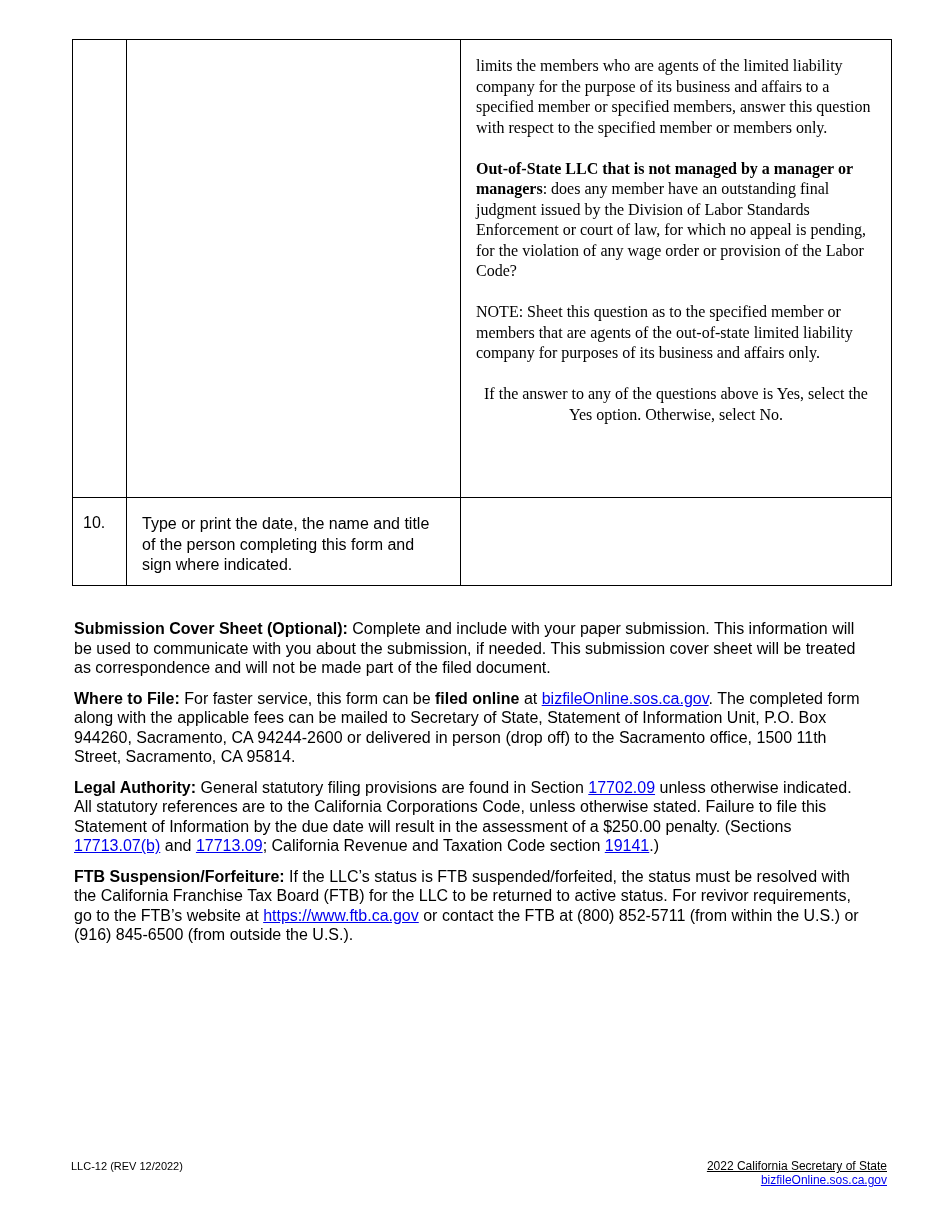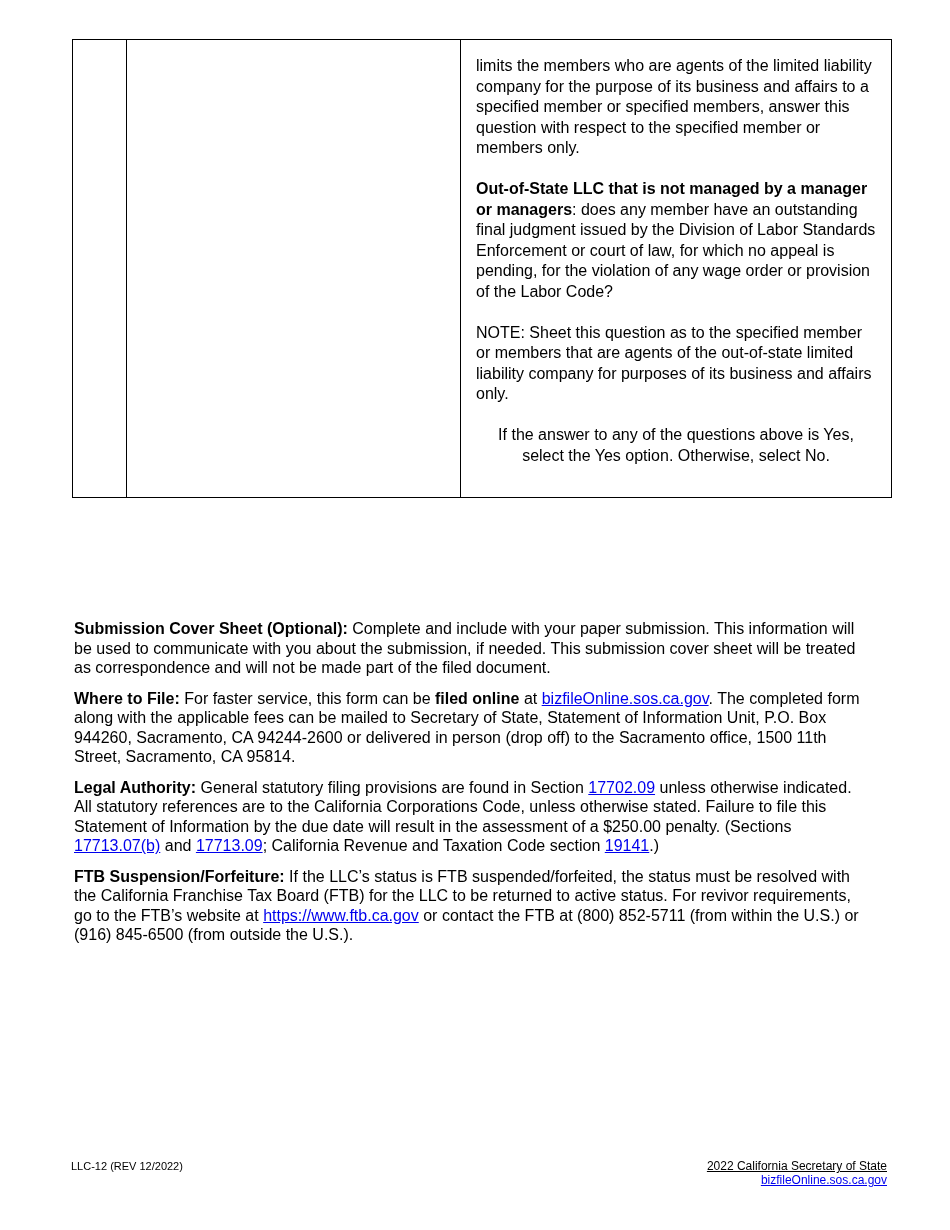--- a/index.html
+++ b/index.html
@@ -11,21 +11,21 @@
     position: absolute; left: 72px; top: 39px; width: 816px;
     border-collapse: collapse; table-layout: fixed;
   }
   .form-table td {
     border: 1px solid #000; vertical-align: top; padding: 0;
     font-size: 16px; line-height: 20.5px;
   }
   .form-table tr:first-child td { border-top: 1.5px solid #000; }
   .form-table td.c-num { width: 53px; }
   .form-table td.c-mid { width: 333px; }
-  .form-table td.c-right { width: 430px; }
+  .form-table td.c-right { width: 430px; font-family: Liberation Serif, serif; }
   .cell-inner { padding: 16px 15px 10px 15px; }
   .row1 td { height: 457px; }
   .row2 td { height: 87px; }
   .num-inner { padding: 15px 0 0 10px; }
   .mid-inner { padding: 16px 15px 0 15px; }
   .para { margin: 0 0 20.5px 0; }
   .para:last-child { margin-bottom: 0; text-align: center; }
   b { font-weight: bold; }
 
   .notes {
@@ -59,20 +59,31 @@
     </td>
     <td class="c-right">
       <div class="cell-inner">
         <p class="para">limits the members who are agents of the limited liability company for the purpose of its business and affairs to a specified member or specified members, answer this question with respect to the specified member or members only.</p>
         <p class="para"><b>Out-of-State LLC that is not managed by a manager or managers</b><span>: does any member have an outstanding final judgment issued by the Division of Labor Standards Enforcement or court of law, for which no appeal is pending, for the violation of any wage order or provision of the Labor Code?</span></p>
         <p class="para">NOTE: Sheet this question as to the specified member or members that are agents of the out-of-state limited liability company for purposes of its business and affairs only.</p>
         <p class="para">If the answer to any of the questions above is Yes, select the Yes option. Otherwise, select No.</p>
       </div>
     </td>
   </tr>
+  <tr class="row2">
+    <td class="c-num">
+      <div class="num-inner">10.</div>
+    </td>
+    <td class="c-mid">
+      <div class="mid-inner">Type or print the date, the name and title of the person completing this form and sign where indicated.</div>
+    </td>
+    <td class="c-right">
+      <div class="cell-inner"></div>
+    </td>
+  </tr>
 </tbody>
   </table>
 
 <div class="notes">
   <p><b>Submission Cover Sheet (Optional):</b><span> Complete and include with your paper submission. This information will be used to communicate with you about the submission, if needed. This submission cover sheet will be treated as correspondence and will not be made part of the filed document.</span></p>
 
   <p><b>Where to File:</b><span>  For faster service, this form can be </span><b>filed online</b><span> at </span><a class="lnk" href="#">bizfileOnline.sos.ca.gov</a><span>. The completed form along with the applicable fees can be mailed to Secretary of State, Statement of Information Unit, P.O. Box 944260, Sacramento, CA  94244-2600 or delivered in person (drop off) to the Sacramento office, 1500 11th Street, Sacramento, CA  95814.</span></p>
 
   <p><b>Legal Authority:</b><span>  General statutory filing provisions are found in Section </span><a class="lnk" href="#">17702.09</a><span> unless otherwise indicated.  All statutory references are to the California Corporations Code, unless otherwise stated. Failure to file this Statement of Information by the due date will result in the assessment of a $250.00 penalty. (Sections </span><a class="lnk" href="#">17713.07(b)</a><span> and </span><a class="lnk" href="#">17713.09</a><span>; California Revenue and Taxation Code section </span><a class="lnk" href="#">19141</a><span>.)</span></p>
 

